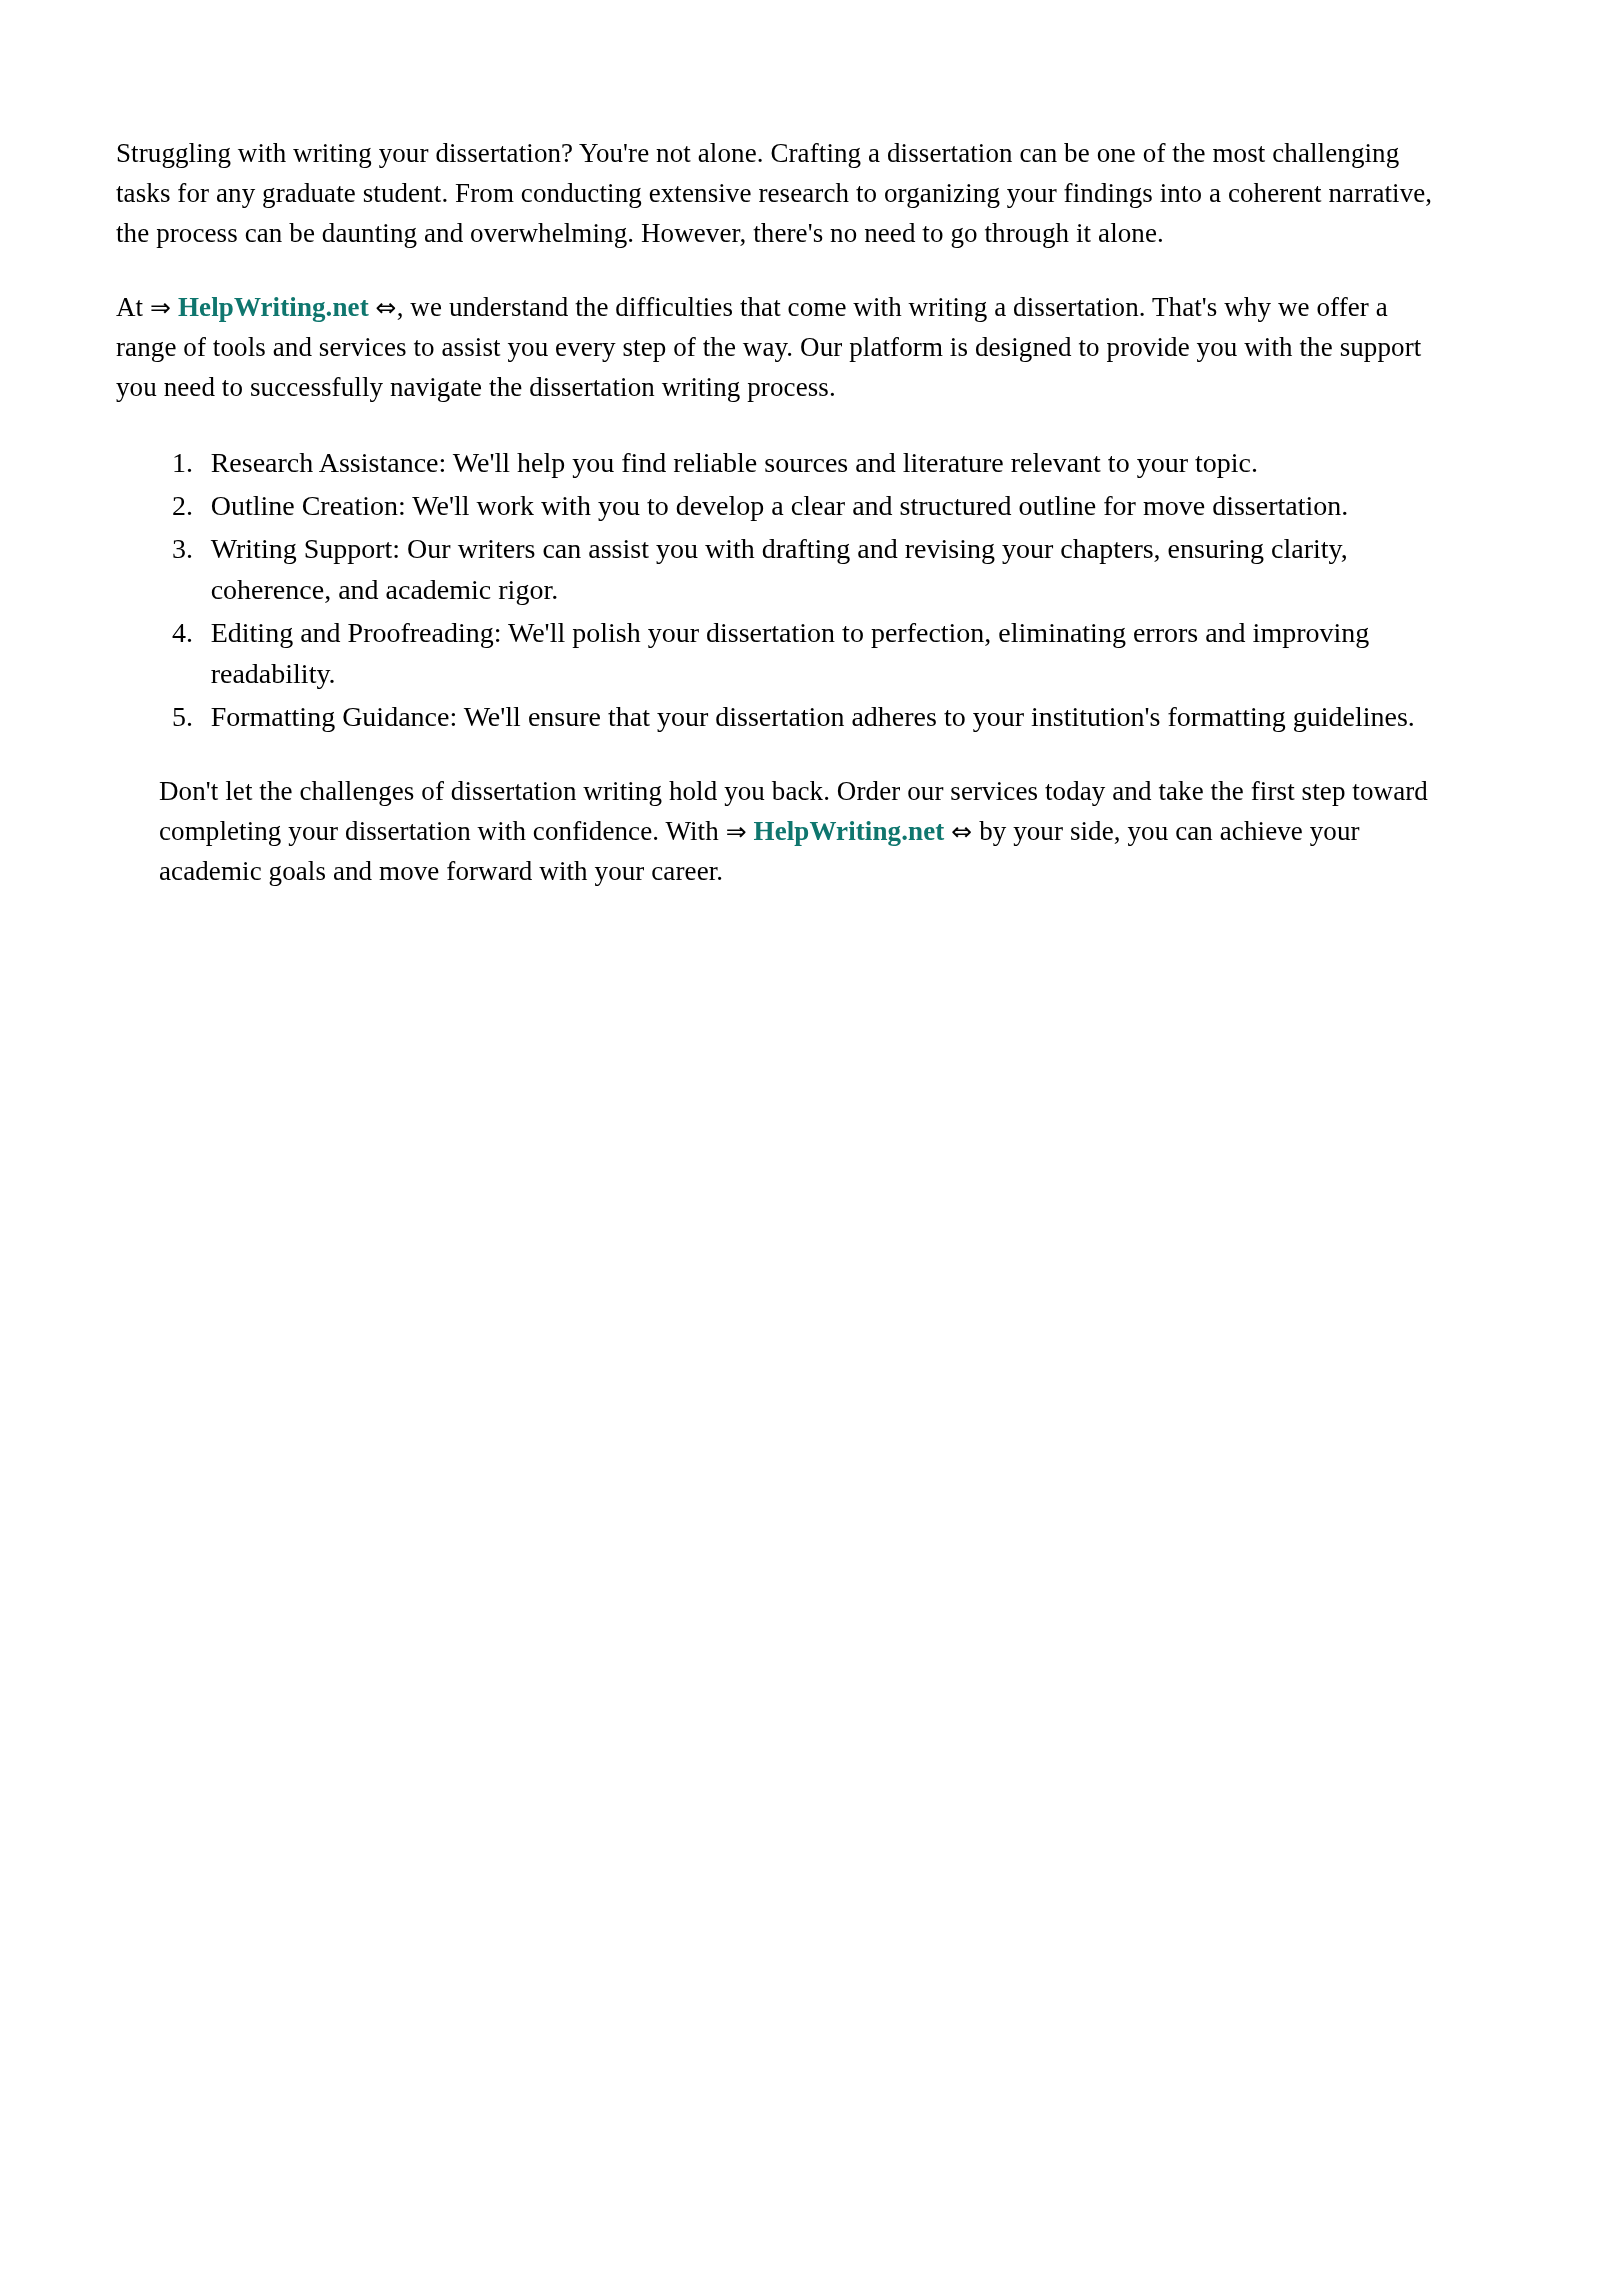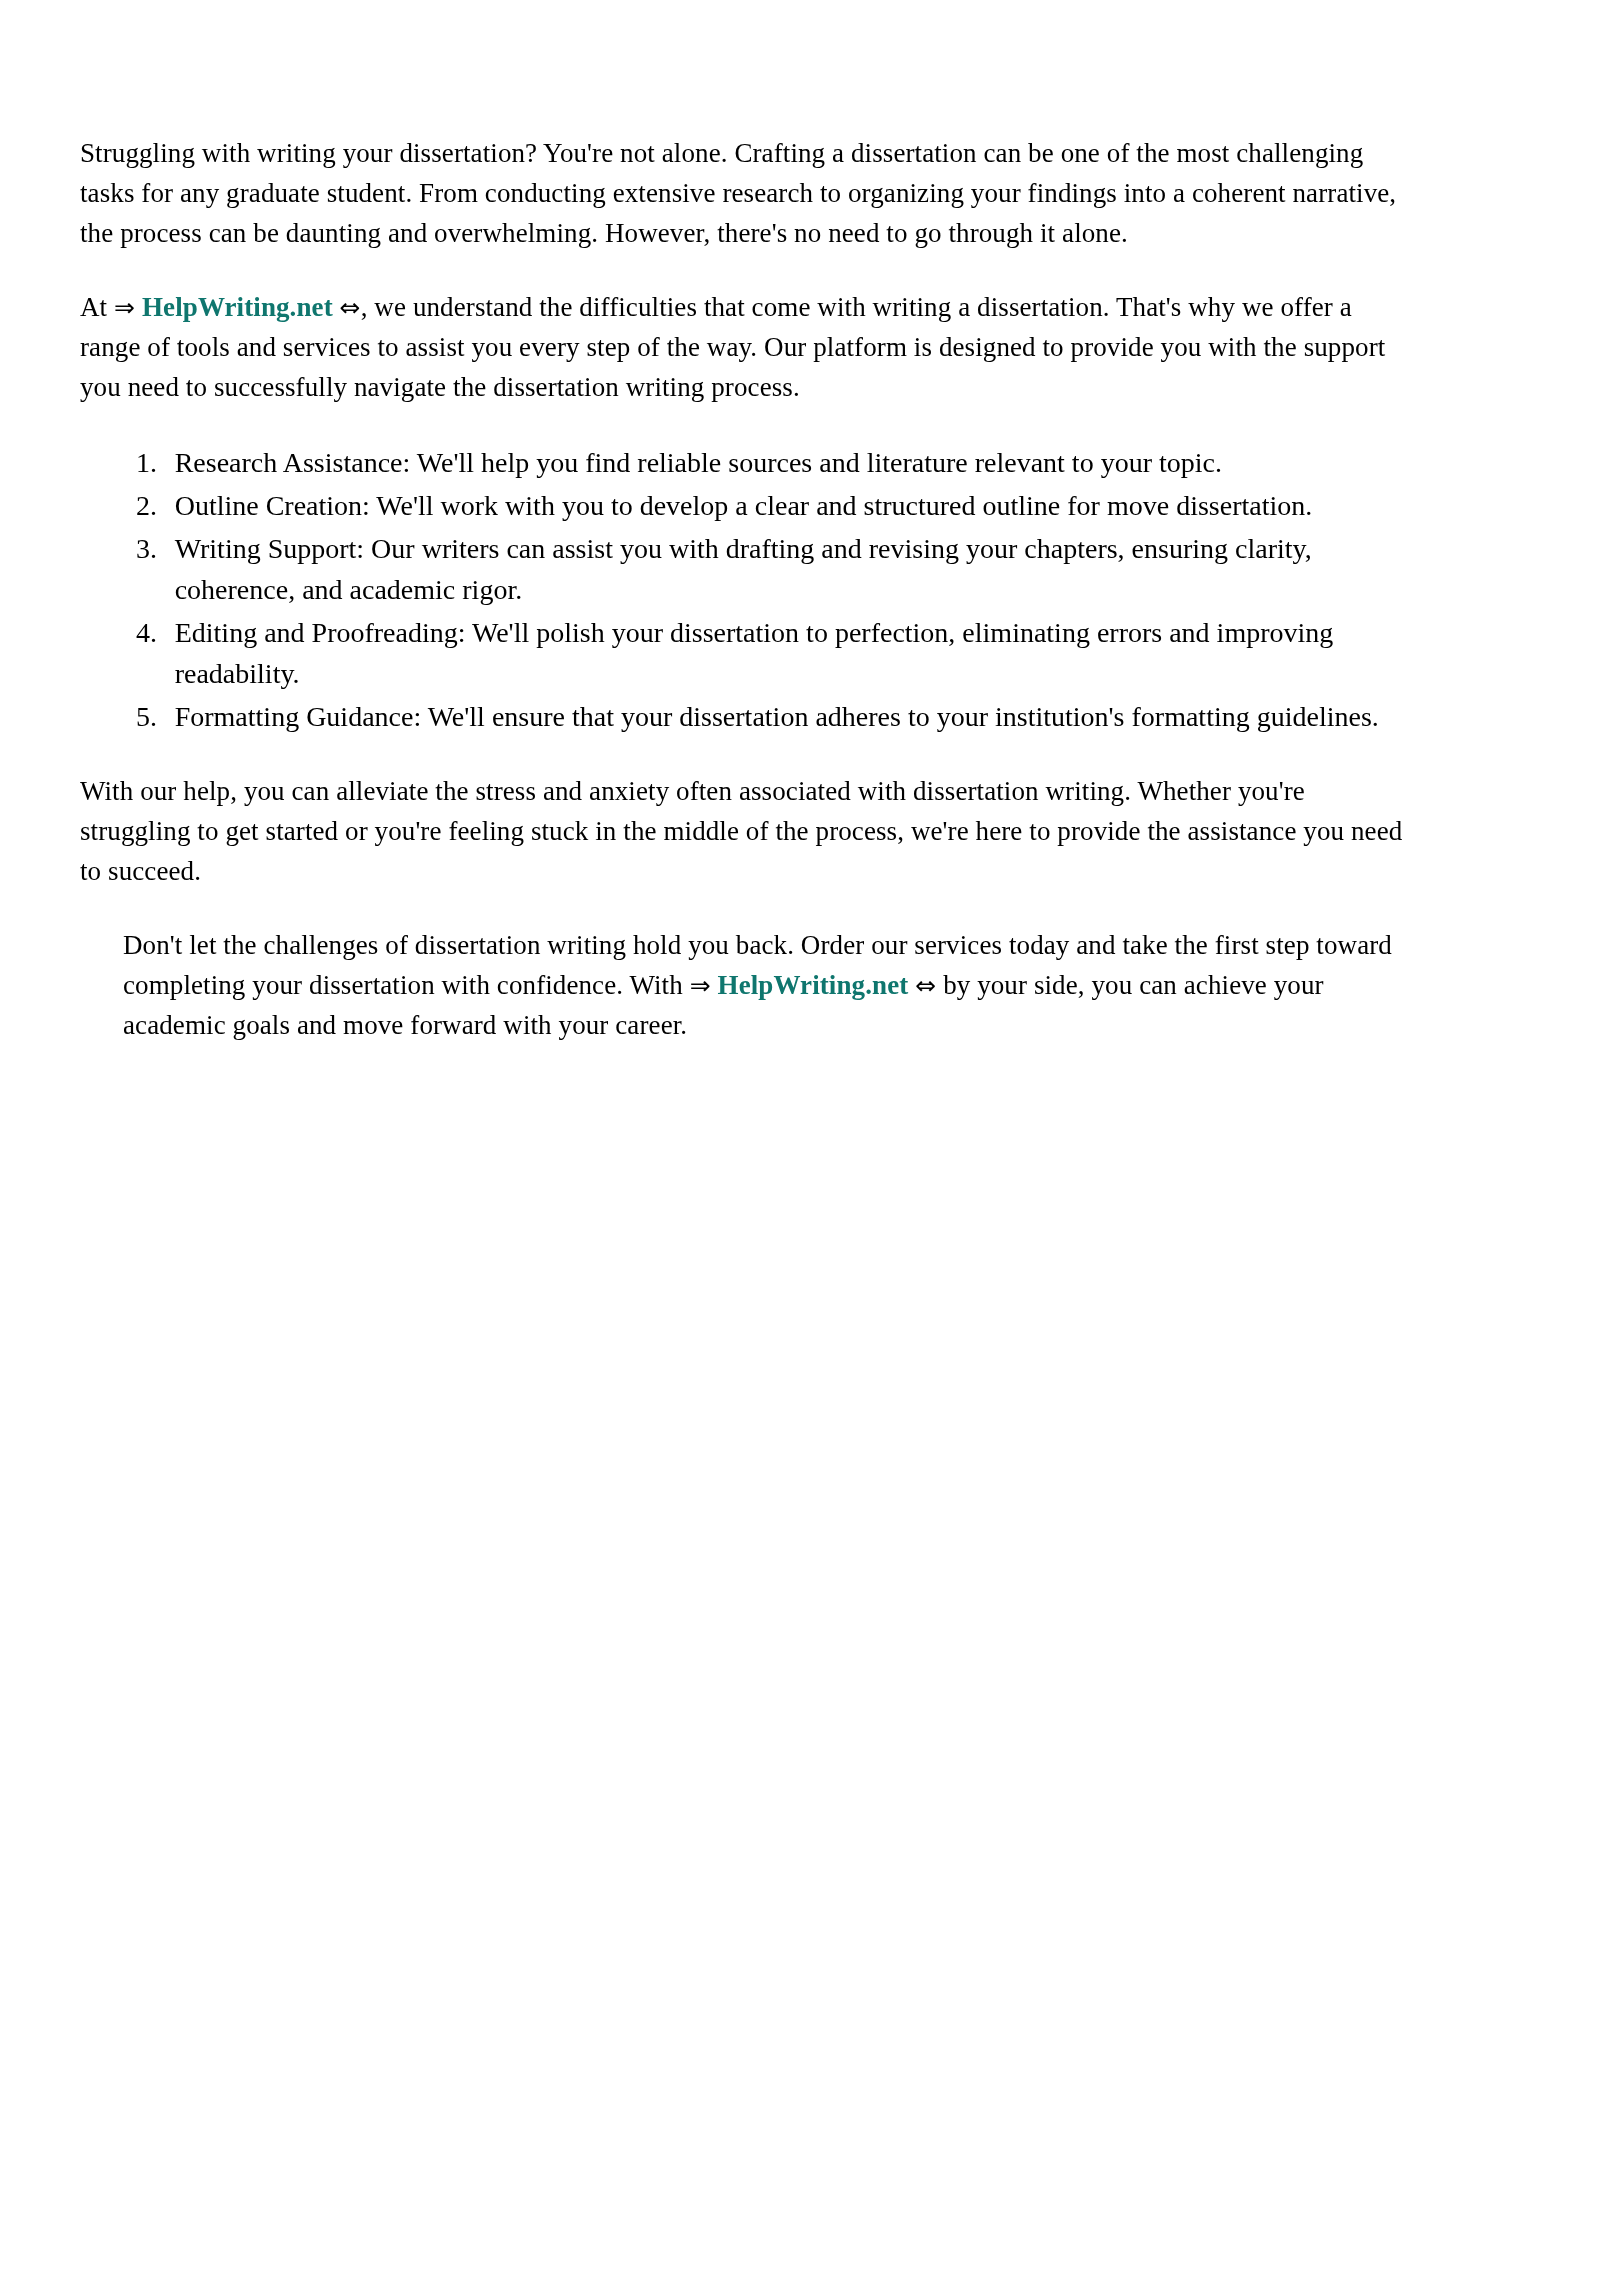--- a/index.html
+++ b/index.html
@@ -13,21 +13,21 @@
     font-family: "Liberation Serif", "DejaVu Serif", serif;
     color: #000000;
     -webkit-font-smoothing: antialiased;
   }
   .page {
     position: relative;
     width: 1622px;
     height: 2295px;
     background: #ffffff;
     box-sizing: border-box;
-    padding: 134px 115px 0 80px;
+    padding: 134px 115px 0 116px;
   }
   .doc-body {
     width: 1323px;
   }
   p.para {
     margin: 0 0 34px 0;
     font-size: 27px;
     line-height: 1.48;
     text-align: left;
     letter-spacing: 0.1px;
@@ -81,21 +81,20 @@
 
 
     <ol class="service-list">
       <li>Research Assistance: We'll help you find reliable sources and literature relevant to your topic.</li>
       <li>Outline Creation: We'll work with you to develop a clear and structured outline for move dissertation.</li>
       <li>Writing Support: Our writers can assist you with drafting and revising your chapters, ensuring clarity, coherence, and academic rigor.</li>
       <li>Editing and Proofreading: We'll polish your dissertation to perfection, eliminating errors and improving readability.</li>
       <li>Formatting Guidance: We'll ensure that your dissertation adheres to your institution's formatting guidelines.</li>
     </ol>
 
-    <p class="para">With our help, you can alleviate the stress and anxiety often associated with dissertation writing. Whether you're struggling to get started or you're feeling stuck in the middle of the process, we're here to provide the assistance you need to succeed.</p>
 
     <p class="para">
       <span>Don't let the challenges of dissertation writing hold you back. Order our services today and take the first step toward completing your dissertation with confidence. With</span>
       <span class="link-group">
         <span class="arrow-glyph">⇒</span>
         <a class="brand-link" href="#">HelpWriting.net</a>
         <span class="arrow-glyph">⇔</span>
       </span>
       <span>by your side, you can achieve your academic goals and move forward with your career.</span>
     </p>

